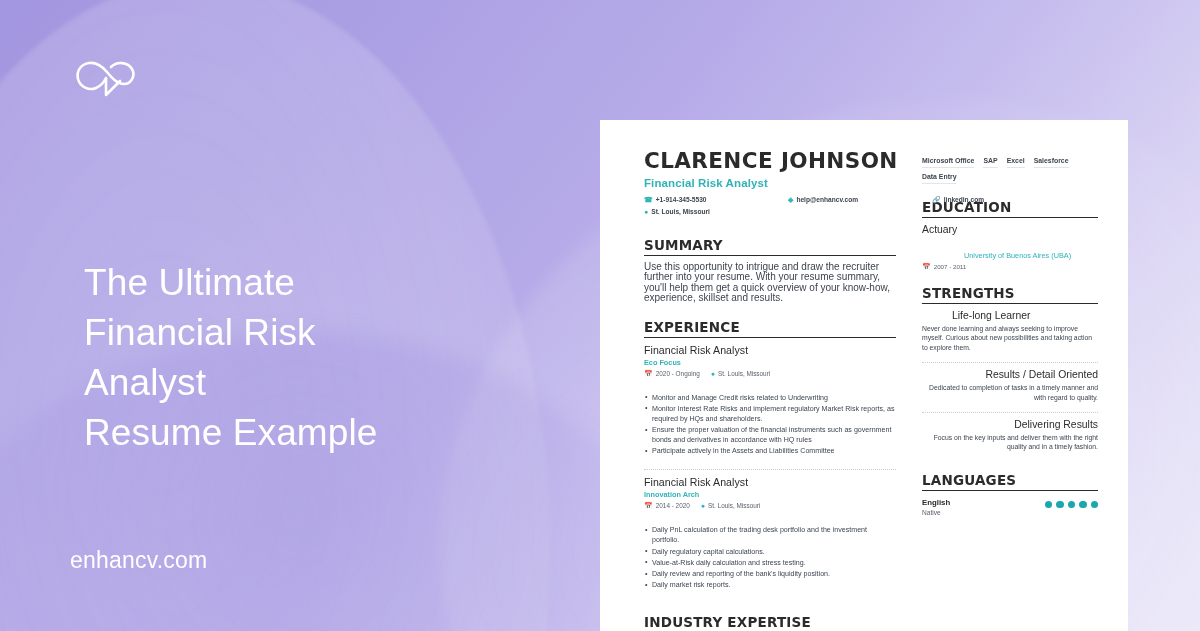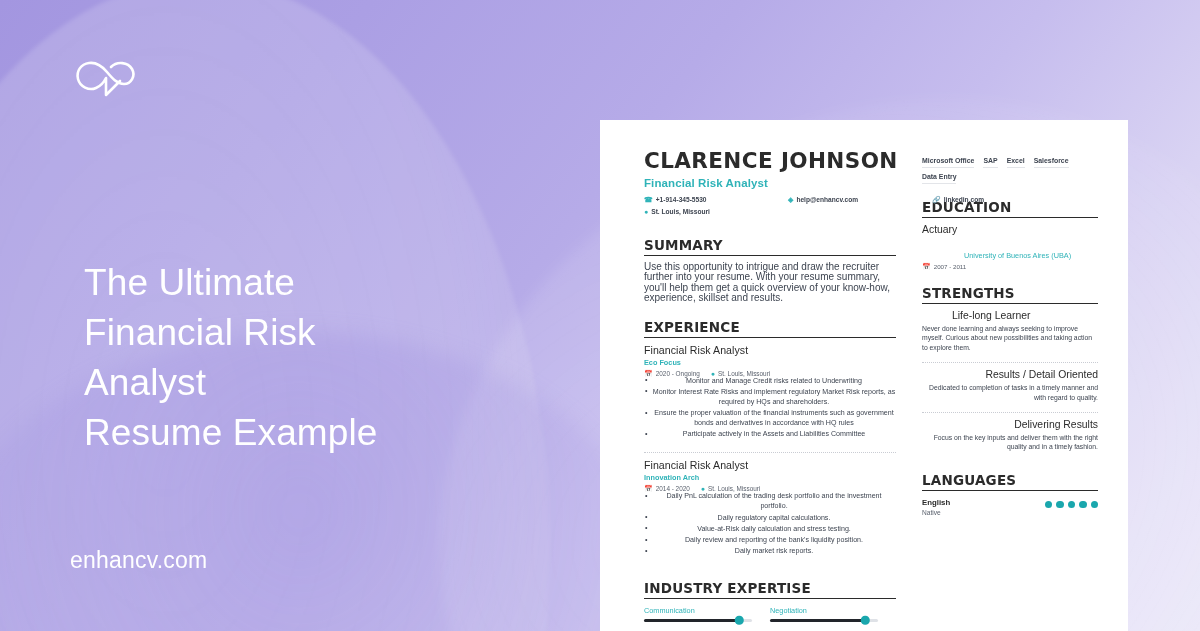--- a/index.html
+++ b/index.html
@@ -178,21 +178,21 @@
     color: #2fb3b8;
   }
   .job-meta {
     margin-top: 3px;
     display: flex;
     gap: 11px;
     font-size: 6.4px;
     color: #5a616d;
   }
   .job-meta span { display: flex; align-items: center; gap: 3px; white-space: nowrap; }
-  .bullets { margin-top: 0; text-align: center; }
+  .bullets { margin-top: 17px; }
   .bullet {
     position: relative;
     padding-left: 8px;
     font-size: 7.1px;
     line-height: 9.8px;
     color: #3d4450;
     margin-bottom: 1.5px;
   }
   .bullet::before {
     content: "•";

